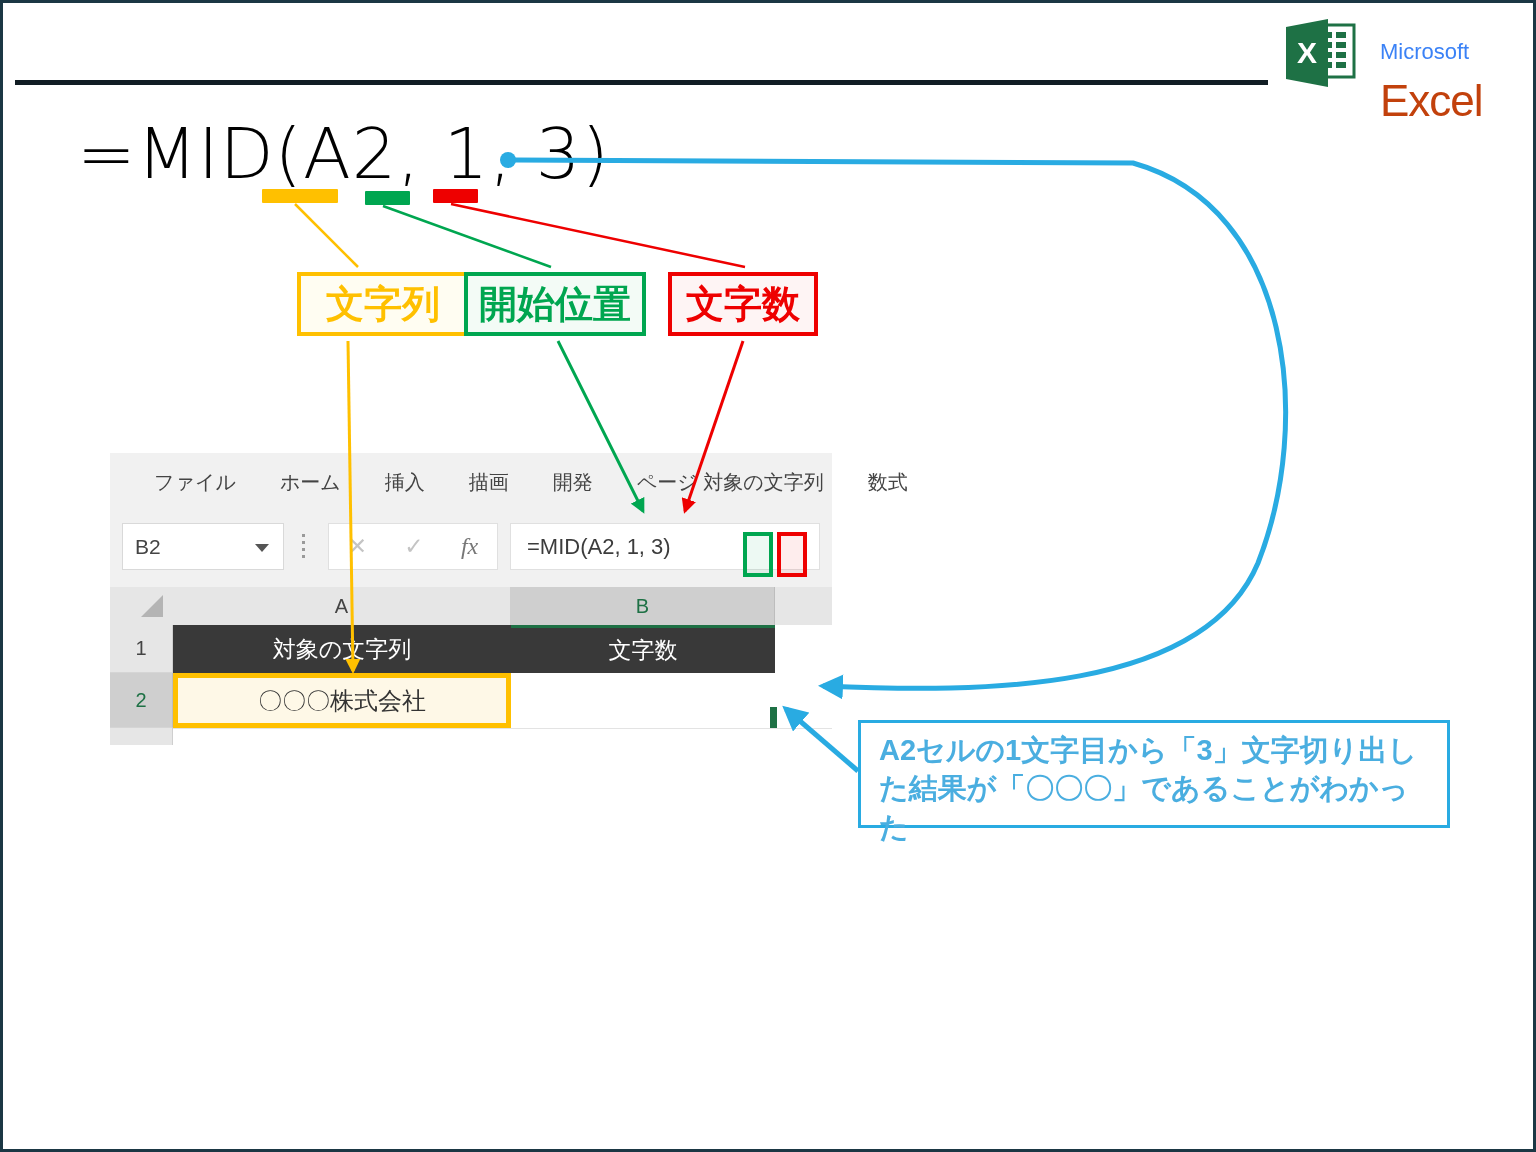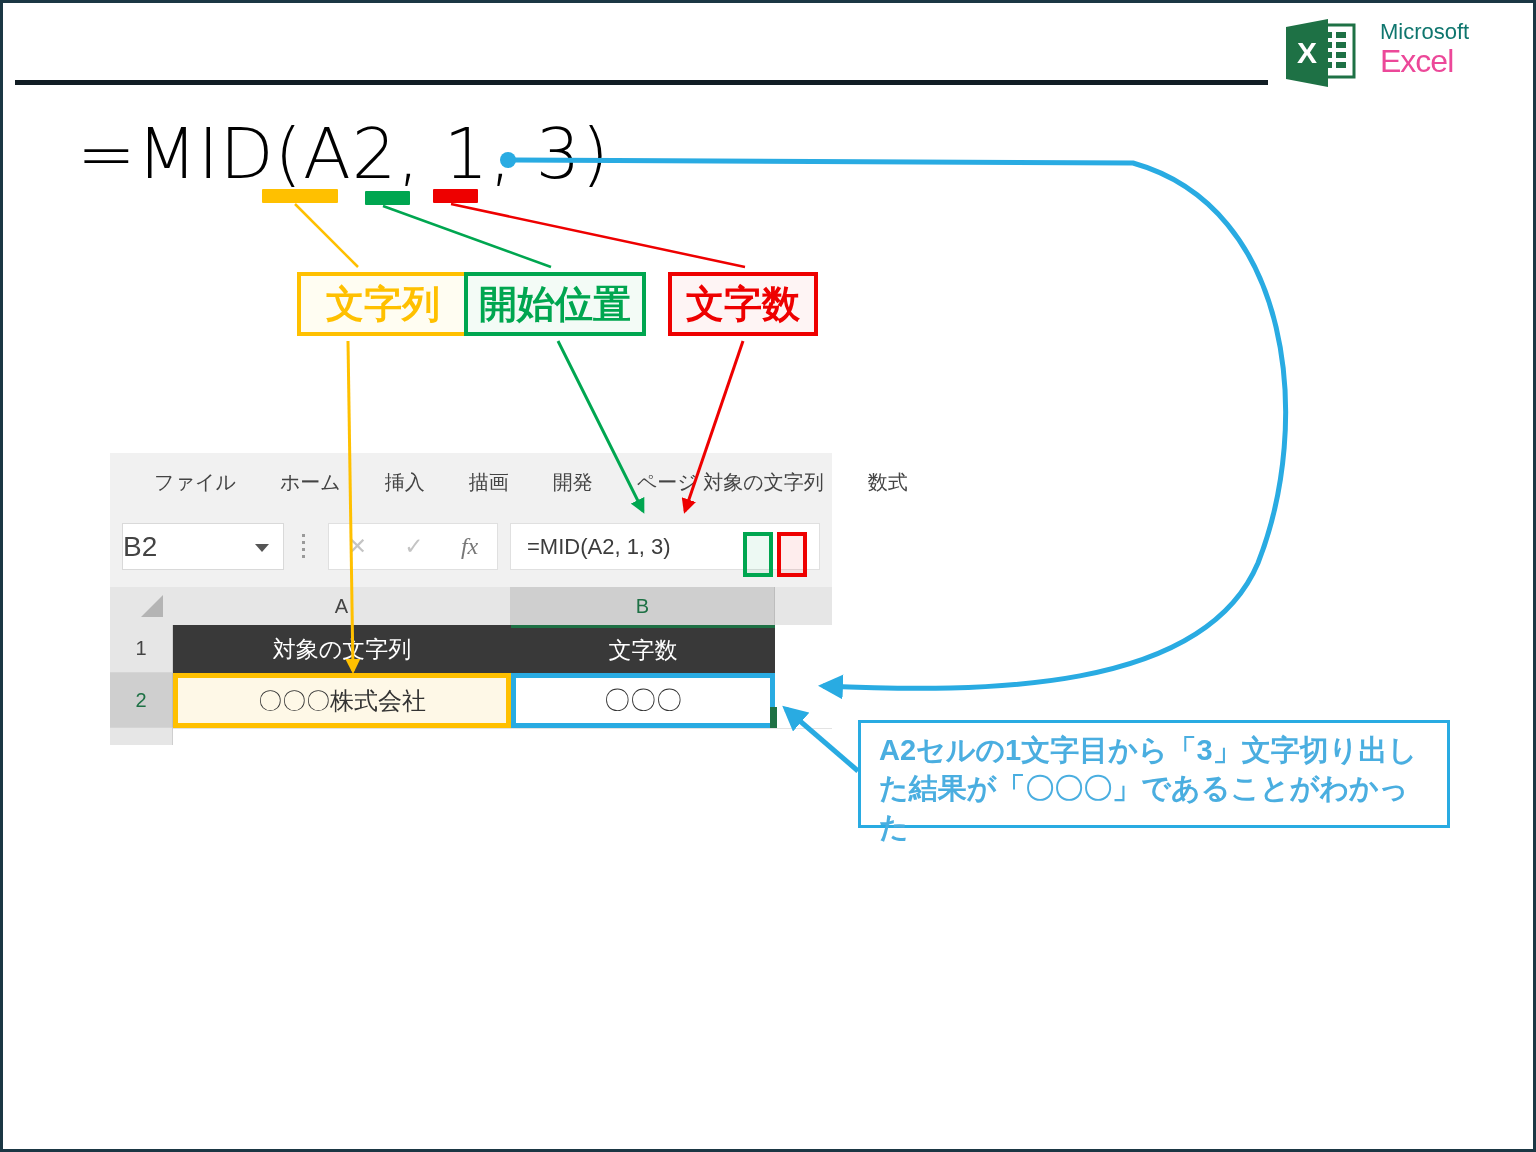--- a/index.html
+++ b/index.html
@@ -25,22 +25,22 @@
   }
   #title-rule{
     position:absolute;left:12px;top:77px;width:1253px;height:5px;
     background:#111d24;
   }
 
   
   #logo{position:absolute;left:1281px;top:10px;width:240px;height:80px;}
   #logo-mark{position:absolute;left:0;top:4px;width:78px;height:72px;}
   #logo-text{position:absolute;left:96px;top:8px;line-height:1;}
-  #logo-ms{font-size:22px;color:#0f766e;font-weight:normal;letter-spacing:0px;}
-  #logo-xl{font-size:32px;color:#ec4899;font-weight:normal;margin-top:2px;letter-spacing:-1px;}
+  #logo-ms{font-size:22px;color:#3b82f6;font-weight:normal;letter-spacing:0px;margin-top:20px;}
+  #logo-xl{font-size:44px;color:#c2410c;font-weight:normal;margin-top:16px;letter-spacing:-1px;}
 
   
   #formula{
     position:absolute;left:74px;top:110px;
     font-size:70px;color:#000;
     font-family:"DejaVu Sans",sans-serif;
     font-weight:300;white-space:nowrap;letter-spacing:1px;
   }
   .uline{position:absolute;height:14px;border-radius:1px;}
   #uline-str{left:259px;top:186px;width:76px;background:#FFC000;}
@@ -74,21 +74,21 @@
   .xl-tab{padding:0 22px;}
   #xl-fbar{
     position:absolute;left:0;top:57px;width:722px;height:77px;
     background:#f1f1f1;
   }
   #namebox{
     position:absolute;left:12px;top:13px;width:162px;height:47px;
     box-sizing:border-box;border:1px solid #d9d9d9;background:#fff;
     display:flex;align-items:center;
   }
-  #namebox-val{margin-left:0;font-size:28px;color:#444;}
+  #namebox-val{margin-left:12px;font-size:21px;color:#444;}
   #namebox-caret{position:absolute;right:14px;top:20px;width:0;height:0;
     border-left:7px solid transparent;border-right:7px solid transparent;border-top:8px solid #555;}
   #fbar-sep{position:absolute;left:192px;top:24px;width:3px;height:26px;
     background:repeating-linear-gradient(#9a9a9a 0 3px,transparent 3px 7px);}
   #fbtns{
     position:absolute;left:218px;top:13px;width:170px;height:47px;
     box-sizing:border-box;border:1px solid #e0e0e0;background:#fff;
     display:flex;align-items:center;justify-content:space-around;
     color:#c4c4c4;font-size:23px;
   }
@@ -238,21 +238,20 @@
       <div class="colcell" id="col-rest"></div>
 
       <div class="rowhdr" id="row1h">1</div>
       <div class="rowhdr" id="row2h">2</div>
       <div class="rowhdr" id="row3h"></div>
 
       <div id="grid-l3"></div>
       <div class="hdrcell" id="hc-a">対象の文字列</div>
       <div class="hdrcell" id="hc-b">文字数</div>
       <div id="cell-a2">〇〇〇株式会社</div>
-      <div id="cell-b2">〇〇〇</div>
       <div id="cell-b2-handle"></div>
       <div id="grid-l2"></div>
     </div>
   </div>
 
   <div id="callout">
     <div id="callout-txt">A2セルの1文字目から「3」文字切り出した結果が「〇〇〇」であることがわかった</div>
   </div>
 
   <svg id="overlay" viewBox="0 0 1536 1152">

